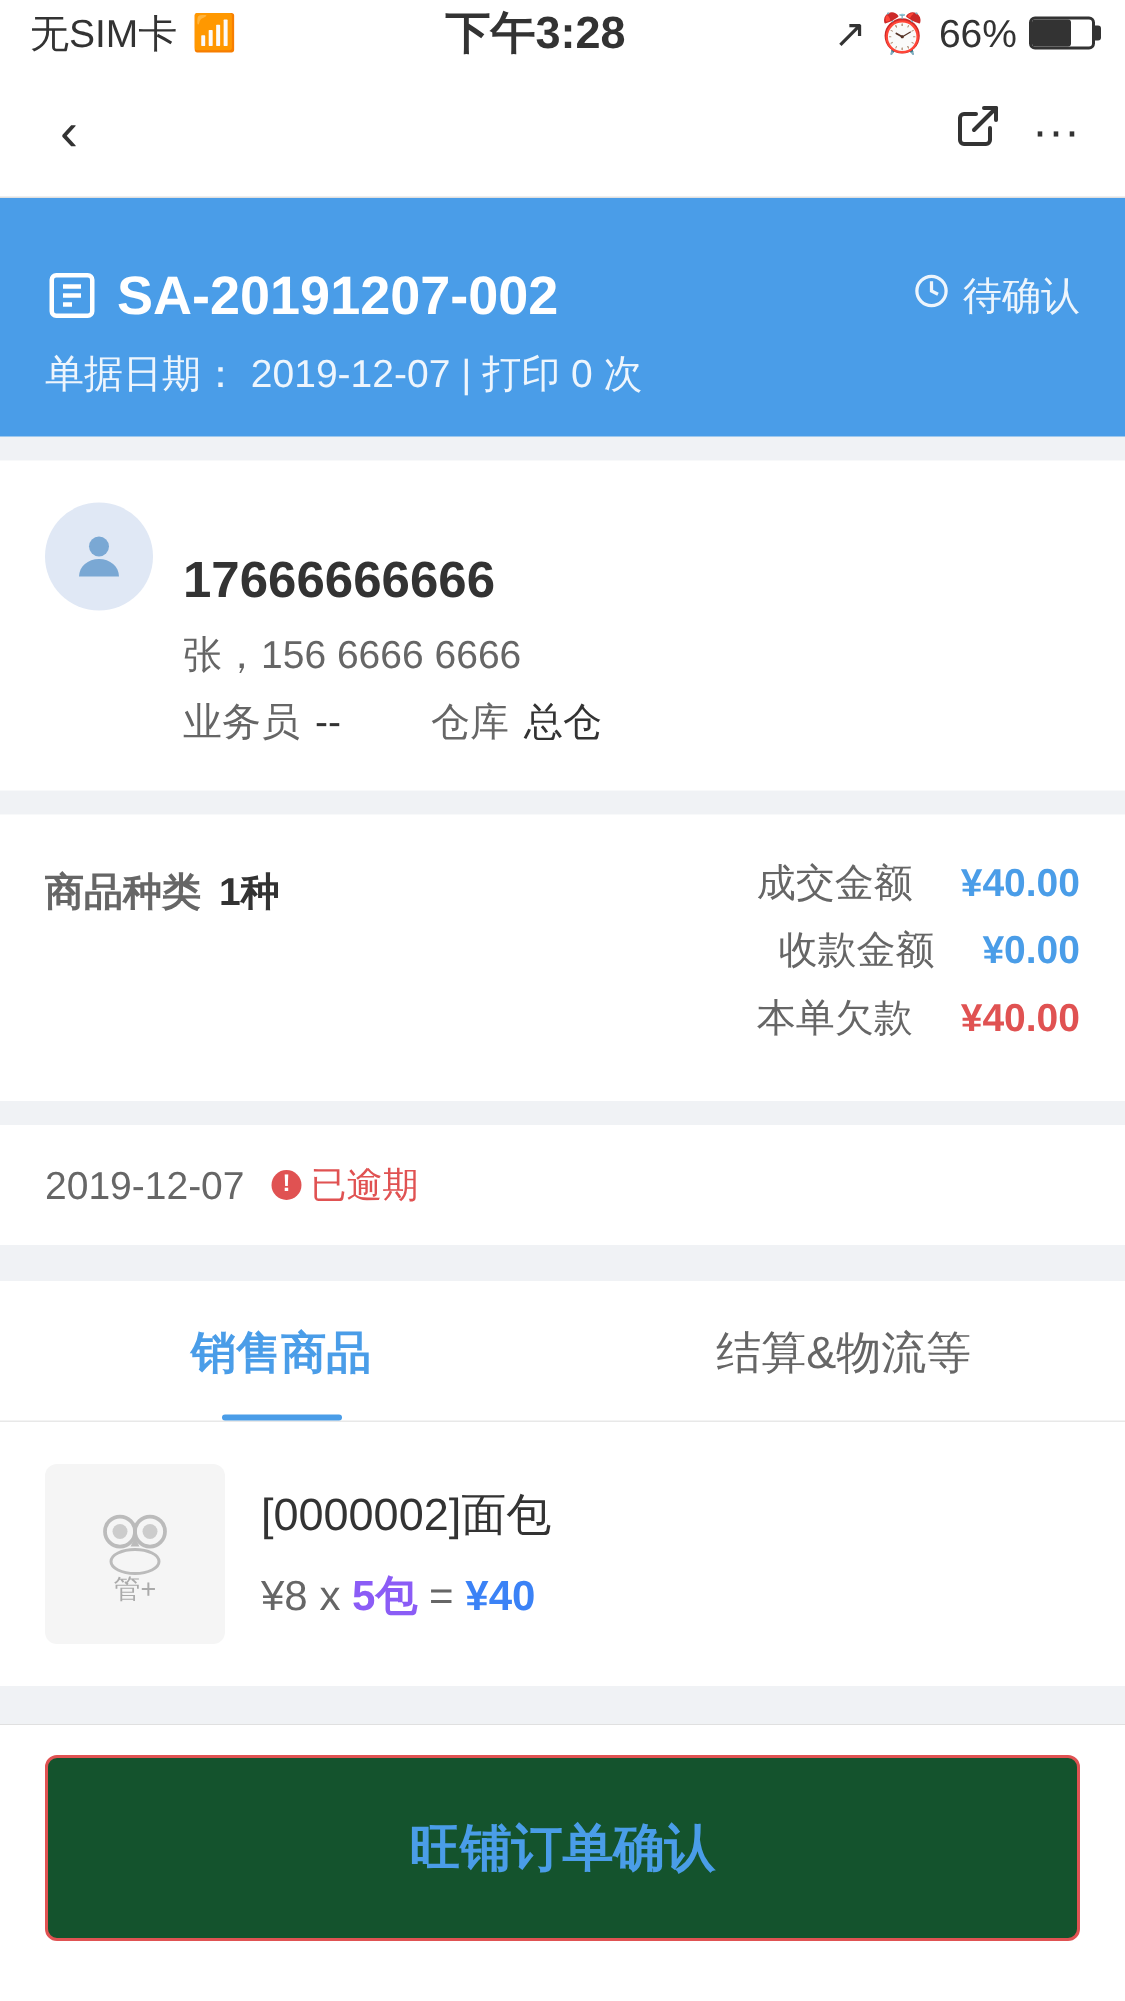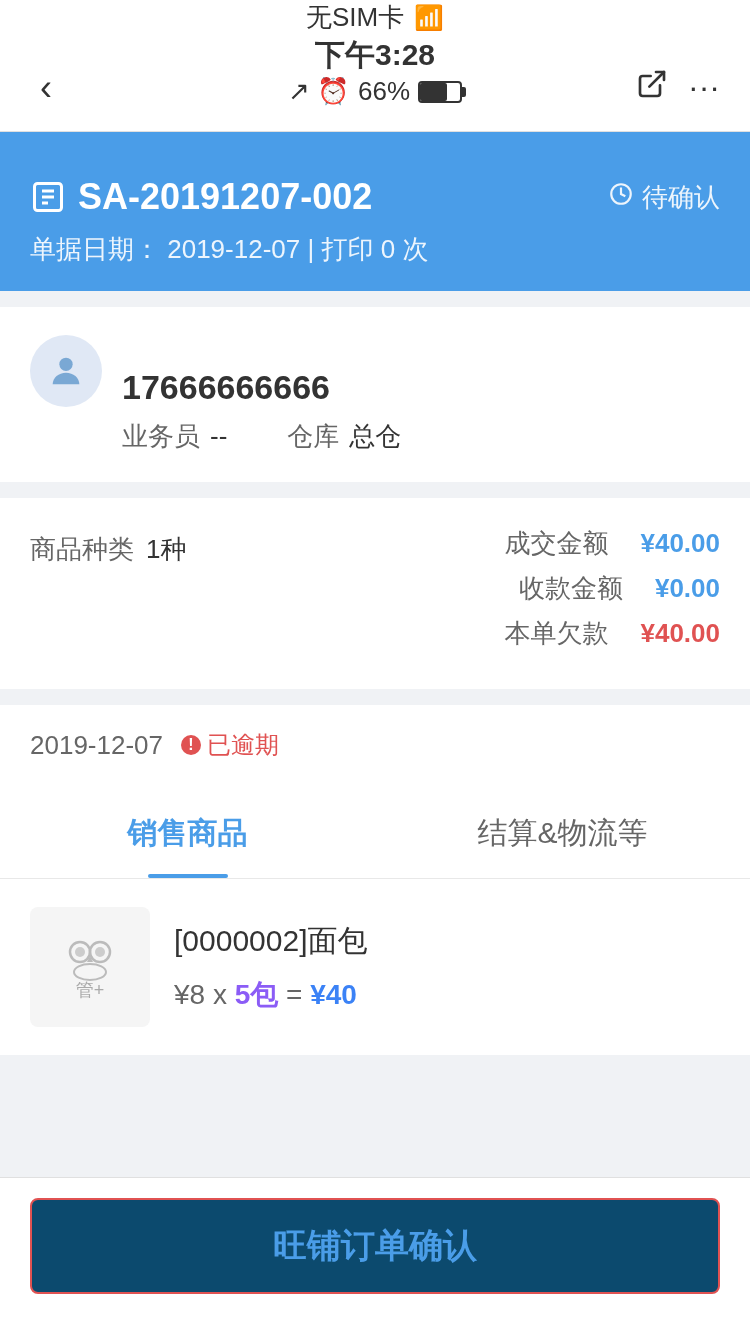--- a/index.html
+++ b/index.html
@@ -16,21 +16,20 @@
     
     .status-bar {
       height: 44px;
       background: #fff;
       display: flex;
       align-items: center;
       justify-content: space-between;
       padding: 0 20px;
       font-size: 26px;
       font-weight: 500;
-      flex-direction: column;
     }
     .status-bar-left {
       display: flex;
       align-items: center;
       gap: 10px;
     }
     .status-bar-center {
       font-size: 30px;
       font-weight: 600;
     }
@@ -200,20 +199,21 @@
       align-items: flex-start;
       justify-content: space-between;
     }
     .financial-left {
       display: flex;
       align-items: center;
       gap: 12px;
       font-size: 26px;
       color: #666;
       padding-top: 6px;
+      font-weight: bold;
     }
     .product-type-label { color: #666; }
     .product-type-value { color: #333; font-size: 26px; }
     .financial-right {
       text-align: right;
     }
     .fin-item {
       display: flex;
       align-items: center;
       justify-content: flex-end;
@@ -253,21 +253,21 @@
       align-items: center;
       justify-content: center;
       color: #fff;
       font-size: 16px;
       font-weight: 700;
     }
 
     
     .tabs-section {
       background: #fff;
-      margin-top: 0;
+      margin-top: 24px;
     }
     .tabs-bar {
       display: flex;
       border-bottom: 1px solid #e8e8e8;
     }
     .tab-item {
       flex: 1;
       text-align: center;
       padding: 28px 0 24px;
       font-size: 30px;
@@ -346,24 +346,24 @@
       position: fixed;
       bottom: 0;
       left: 0;
       width: 750px;
       background: #fff;
       padding: 20px 30px 40px;
       border-top: 1px solid #e0e0e0;
     }
     .confirm-btn {
       width: 100%;
-      height: 96px;
+      height: 124px;
       border: 2px solid #e05252;
       border-radius: 8px;
-      background: #0c4a6e;
+      background: #14532d;
       color: #4a9de8;
       font-size: 34px;
       font-weight: 600;
       cursor: pointer;
       display: flex;
       align-items: center;
       justify-content: center;
     }
 
     
@@ -441,20 +441,21 @@
 <div class="customer-section">
   <div class="customer-row">
     <div class="avatar">
       <svg width="40" height="40" viewBox="0 0 24 24" fill="#7aa8d4">
         <circle cx="12" cy="8" r="4"></circle>
         <path d="M4 20c0-4 3.6-7 8-7s8 3 8 7"></path>
       </svg>
     </div>
     <div class="customer-name">17666666666</div>
   </div>
+  <div class="customer-detail">张，156 6666 6666</div>
   <div class="customer-meta">
     <div class="meta-item">
       <span class="meta-label">业务员</span>
       <span class="meta-value">--</span>
     </div>
     <div class="meta-item">
       <span class="meta-label">仓库</span>
       <span class="meta-value">总仓</span>
     </div>
   </div>

